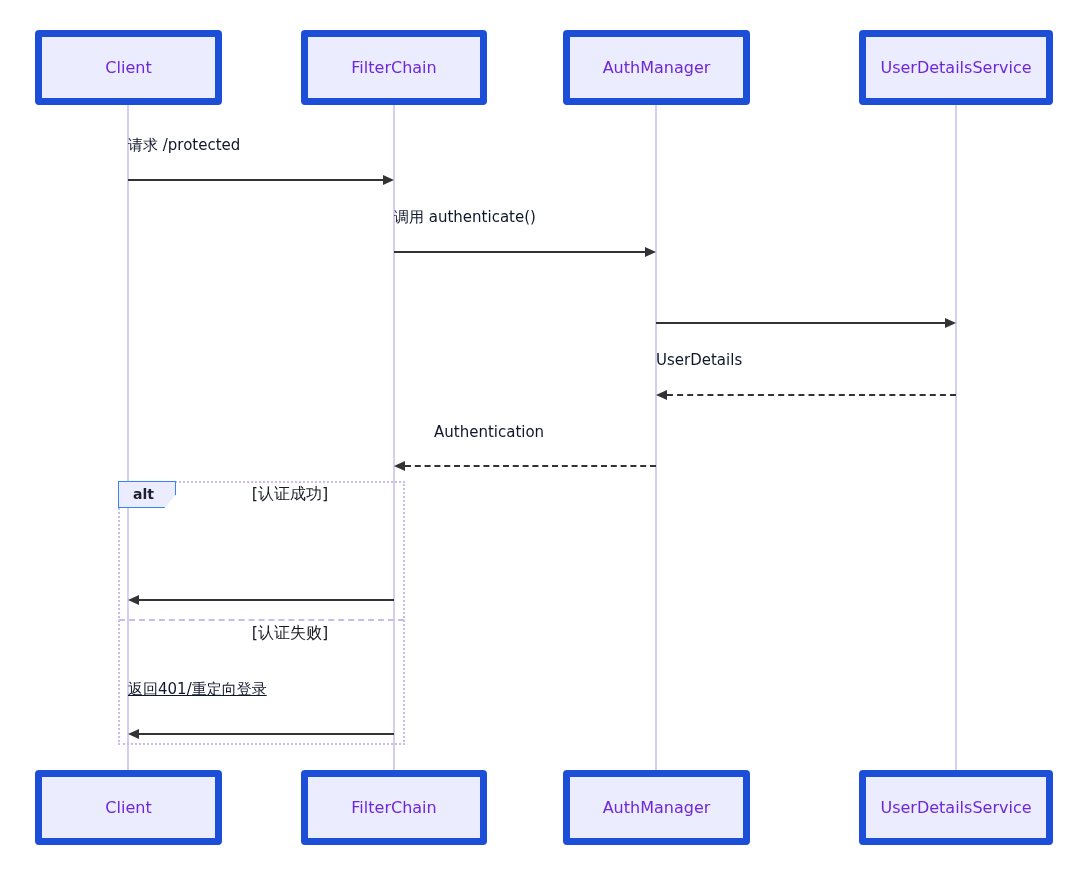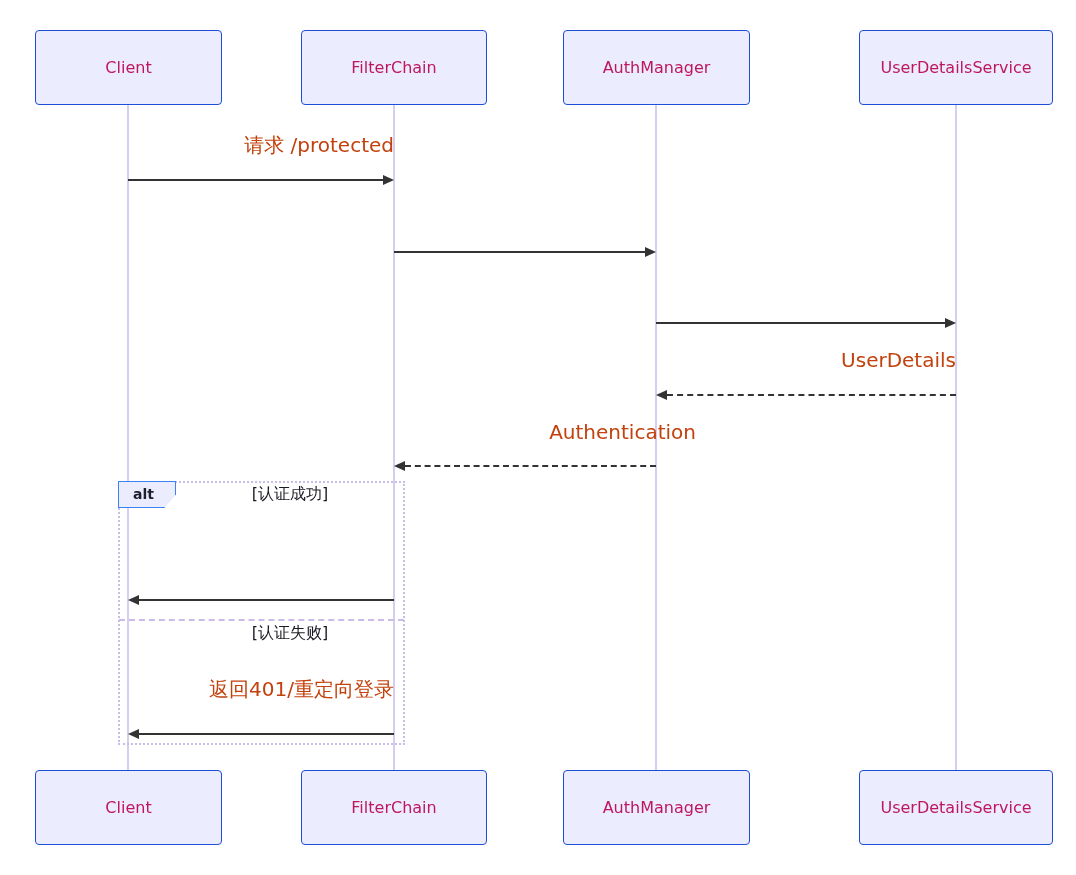--- a/index.html
+++ b/index.html
@@ -12,42 +12,42 @@
     position: relative;
     width: 1076px;
     height: 875px;
     background: #ffffff;
     overflow: hidden;
   }
   .actor-box {
     position: absolute;
     height: 75px;
     background: #ECECFF;
-    border: 1px solid #1d4ed8;
+    border: 7px solid #1d4ed8;
     border-radius: 4px;
     display: flex;
     align-items: center;
     justify-content: center;
     font-size: 16px;
-    color: #be185d;
+    color: #6d28d9;
     box-sizing: border-box;
   }
   .lifeline {
     position: absolute;
     top: 105px;
     width: 2px;
     height: 665px;
     background: #d6cdf0;
   }
   .msg-label {
     position: absolute;
     height: 22px;
-    text-align: right;
-    font-size: 20px;
-    color: #c2410c;
+    text-align: left;
+    font-size: 15px;
+    color: #0f172a;
     line-height: 22px;
     white-space: nowrap;
   }
   .msg-line {
     position: absolute;
     height: 0;
     border-top: 2px solid #333333;
   }
   .msg-line.dashed {
     border-top-style: dashed;
@@ -125,20 +125,21 @@
     <span>AuthManager</span>
   </div>
   <div class="actor-box" style="left:859px; top:30px; width:194px;">
     <span>UserDetailsService</span>
   </div>
 
   <div class="msg-label" style="left:128px; top:134px; width:266px;">请求 /protected</div>
   <div class="msg-line" style="left:128px; top:179px; width:255px;"></div>
   <div class="arrowhead right" style="left:383px; top:175px;"></div>
 
+  <div class="msg-label" style="left:394px; top:206px; width:262px;">调用 authenticate()</div>
   <div class="msg-line" style="left:394px; top:251px; width:251px;"></div>
   <div class="arrowhead right" style="left:645px; top:247px;"></div>
 
   <div class="msg-line" style="left:656px; top:322px; width:289px;"></div>
   <div class="arrowhead right" style="left:945px; top:318px;"></div>
 
   <div class="msg-label" style="left:656px; top:349px; width:300px;">UserDetails</div>
   <div class="msg-line dashed" style="left:667px; top:394px; width:289px;"></div>
   <div class="arrowhead left" style="left:656px; top:390px;"></div>
 
@@ -148,21 +149,21 @@
 
   <div class="alt-frame"></div>
   <div class="alt-divider"></div>
   <div class="alt-label-tab">alt</div>
   <div class="guard-label" style="left:140px; top:483px;">[认证成功]</div>
   <div class="guard-label" style="left:140px; top:622px;">[认证失败]</div>
 
   <div class="msg-line" style="left:139px; top:599px; width:255px;"></div>
   <div class="arrowhead left" style="left:128px; top:595px;"></div>
 
-  <div class="msg-label" style="left:128px; top:678px; width:266px;">返回401/重定向登录</div>
+  <div class="msg-label" style="left:128px; top:678px; width:266px;text-decoration:underline;">返回401/重定向登录</div>
   <div class="msg-line" style="left:139px; top:733px; width:255px;"></div>
   <div class="arrowhead left" style="left:128px; top:729px;"></div>
 
   <div class="actor-box" style="left:35px; top:770px; width:187px;">
     <span>Client</span>
   </div>
   <div class="actor-box" style="left:301px; top:770px; width:186px;">
     <span>FilterChain</span>
   </div>
   <div class="actor-box" style="left:563px; top:770px; width:187px;">

